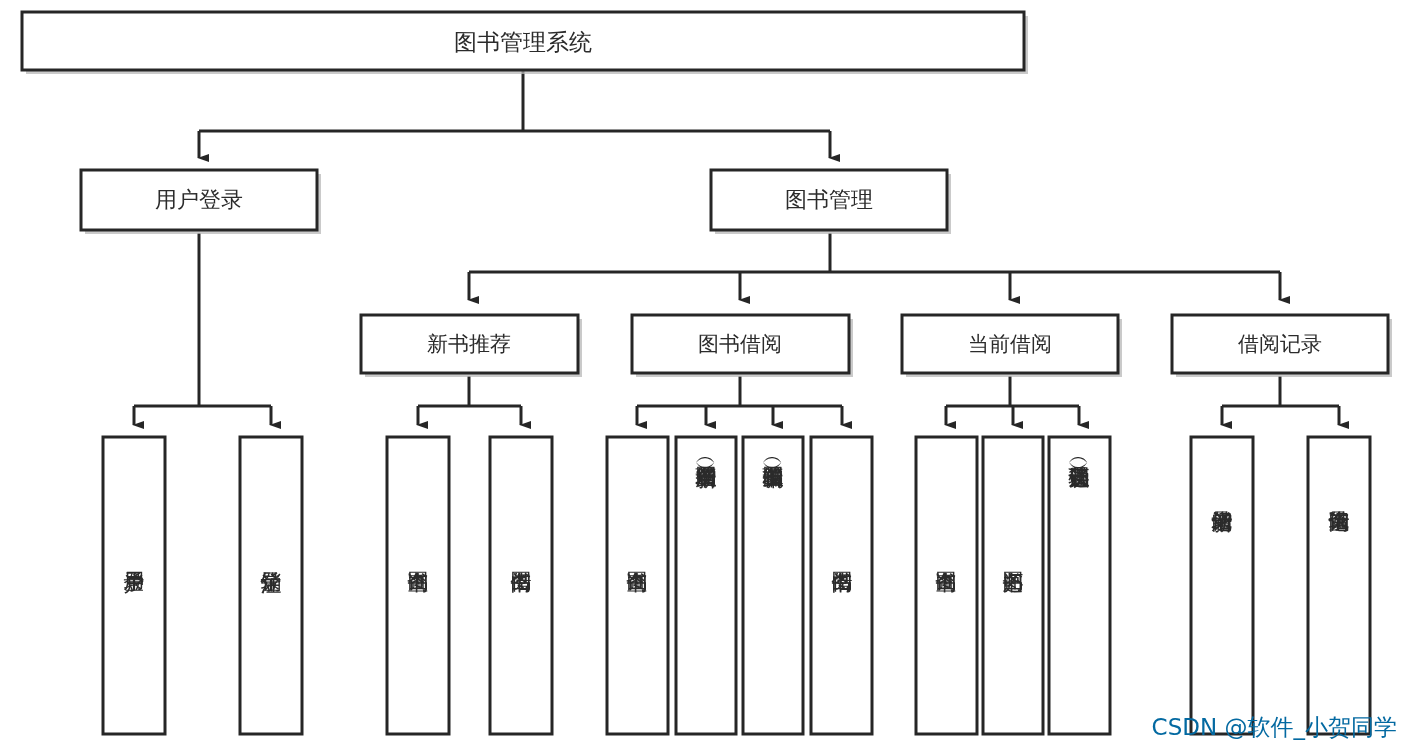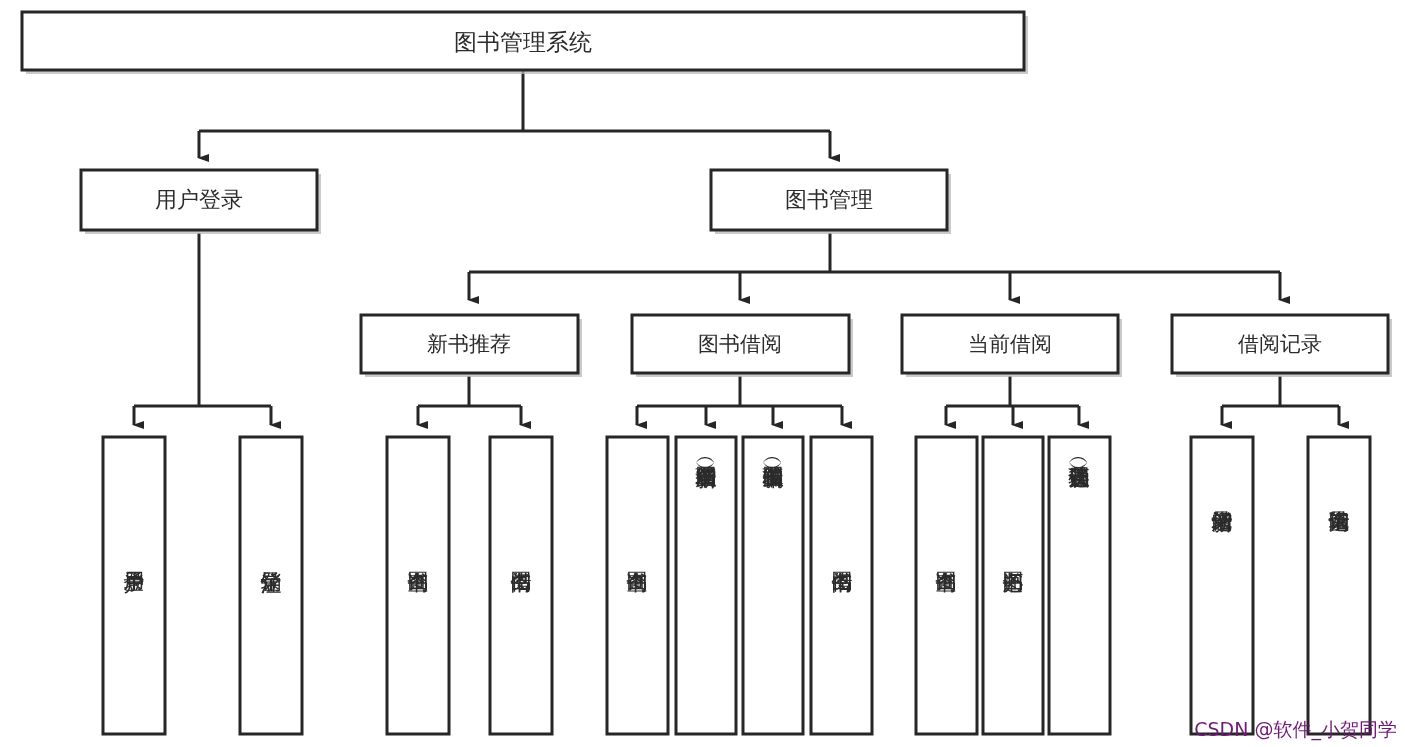--- a/index.html
+++ b/index.html
@@ -54,22 +54,22 @@
   .connector {
     stroke: #262626;
     stroke-width: 3;
     fill: none;
   }
   .watermark {
     position: absolute;
     right: 8px;
     bottom: 4px;
     font-family: "DejaVu Sans", "Liberation Sans", sans-serif;
-    font-size: 19px;
-    color: #701a75;
+    font-size: 23px;
+    color: #0369a1;
     white-space: nowrap;
     pointer-events: none;
   }
 </style>
 </head>
 <body>
 
 <div id="diagram-root">
 
   <svg id="flowchart" viewBox="0 0 1405 747" xmlns="http://www.w3.org/2000/svg">

